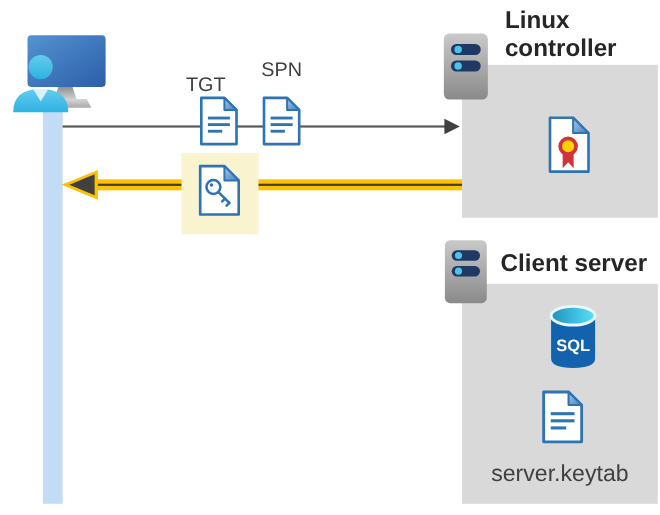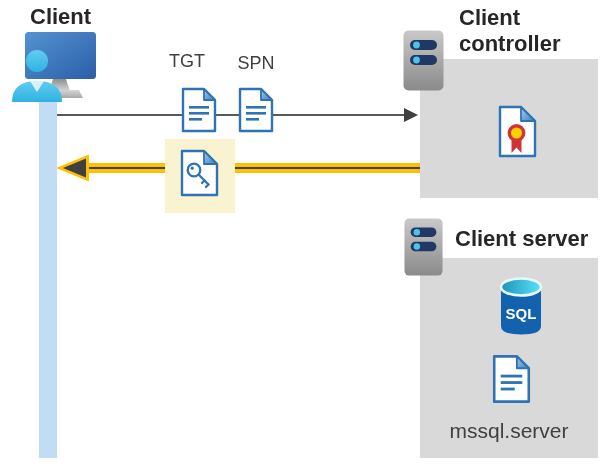--- a/index.html
+++ b/index.html
@@ -109,58 +109,57 @@
   <svg class="abs" style="left:55px;top:153px;" width="34" height="30" viewBox="0 0 34 30">
     <polygon points="1,15 34,1.5 34,28.5" fill="var(--accent-yellow,#FFC000)"></polygon>
     <polygon points="8,15 31,5.5 31,24.5" fill="var(--dark,#404040)"></polygon>
   </svg>
 
   <div class="abs hl-box" style="left:165px;top:139px;width:70px;height:74px;"></div>
   <svg class="abs" style="left:179px;top:149px;" width="41" height="48" viewBox="0 0 41 48">
     <use href="#sym-keydoc"></use>
   </svg>
 
-  <div class="abs title" style="left:30px;top:4px;">Client</div>
   <svg class="abs" style="left:6px;top:28px;" width="100" height="74" viewBox="0 0 100 74">
     <rect x="19" y="4" width="71" height="47" rx="3.5" fill="url(#monGrad)"></rect>
     <path d="M47 51 h13 l3.5 11 h-20 Z" fill="url(#standGrad)"></path>
     <path d="M38 62 h35 l4 8 h-43 Z" fill="url(#baseGrad)"></path>
     <g>
       <path d="M6 74 Q6 53 31 53 Q56 53 56 74 Z" fill="url(#personGrad)"></path>
       <path d="M24 53 L31 64 L38 53 Z" fill="#D8F2FB"></path>
       <circle cx="31" cy="33" r="11" fill="url(#personGrad)"></circle>
     </g>
   </svg>
 
-  <div class="abs small-label" style="left:164px;top:51px;width:46px;">TGT</div>
+  <div class="abs small-label" style="left:164px;top:67px;width:46px;">TGT</div>
   <div class="abs small-label" style="left:233px;top:53px;width:46px;">SPN</div>
   <svg class="abs" style="left:180px;top:87px;" width="38" height="46" viewBox="0 0 38 46">
       <use href="#sym-doc"></use>
     </svg>
   <svg class="abs" style="left:237px;top:87px;" width="38" height="46" viewBox="0 0 38 46">
       <use href="#sym-doc"></use>
     </svg>
 
   <svg class="abs" style="left:402px;top:29px;" width="43" height="63" viewBox="0 0 43 63">
       <use href="#sym-server"></use>
     </svg>
-  <div class="abs title" style="left:459px;top:5px;width:135px;">Client controller</div>
+  <div class="abs title" style="left:459px;top:5px;width:135px;">Linux controller</div>
   <svg class="abs" style="left:497px;top:105px;" width="41" height="53" viewBox="0 0 41 53">
       <use href="#sym-cert"></use>
     </svg>
 
   <svg class="abs" style="left:402px;top:217px;" width="43" height="60" viewBox="0 0 43 63">
       <use href="#sym-server"></use>
     </svg>
   <div class="abs title" style="left:455px;top:226px;white-space:nowrap;">Client server</div>
 
   <svg class="abs" style="left:499px;top:276px;" width="44" height="62" viewBox="0 0 44 62">
     <path d="M2 11 L2 50 Q2 58.5 22 58.5 Q42 58.5 42 50 L42 11 Z" fill="var(--sql-blue,#1262AE)"></path>
     <ellipse cx="22" cy="11" rx="20" ry="8.5" fill="url(#sqlTopGrad)" stroke="#EAF8FC" stroke-width="2.6"></ellipse>
     <text x="22" y="43" text-anchor="middle" font-size="15" font-weight="bold" fill="#ffffff">SQL</text>
   </svg>
 
   <svg class="abs" style="left:491px;top:354px;" width="41" height="50" viewBox="0 0 38 46">
       <use href="#sym-doc"></use>
     </svg>
-  <div class="abs keytab-label" style="left:420px;top:419px;width:178px;">mssql.server</div>
+  <div class="abs keytab-label" style="left:420px;top:419px;width:178px;">server.keytab</div>
 
 </div>
 
 </body></html>

